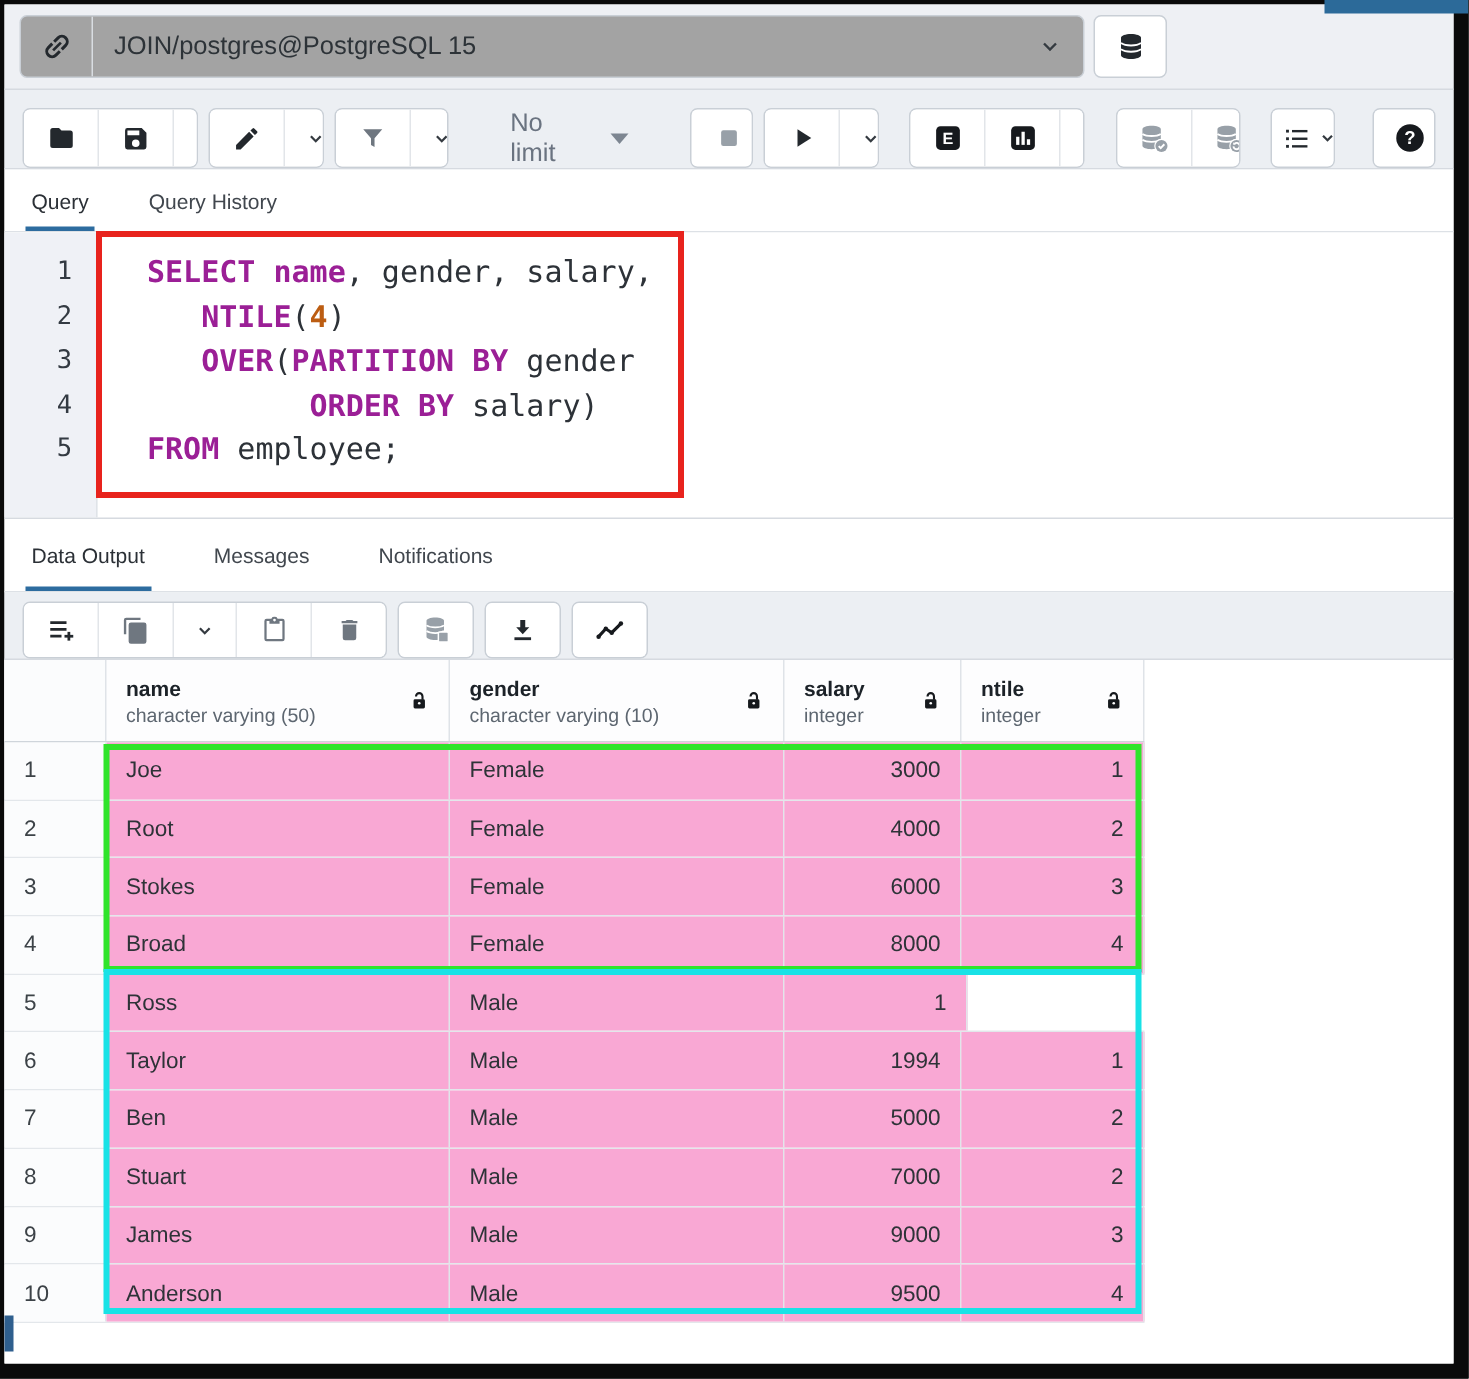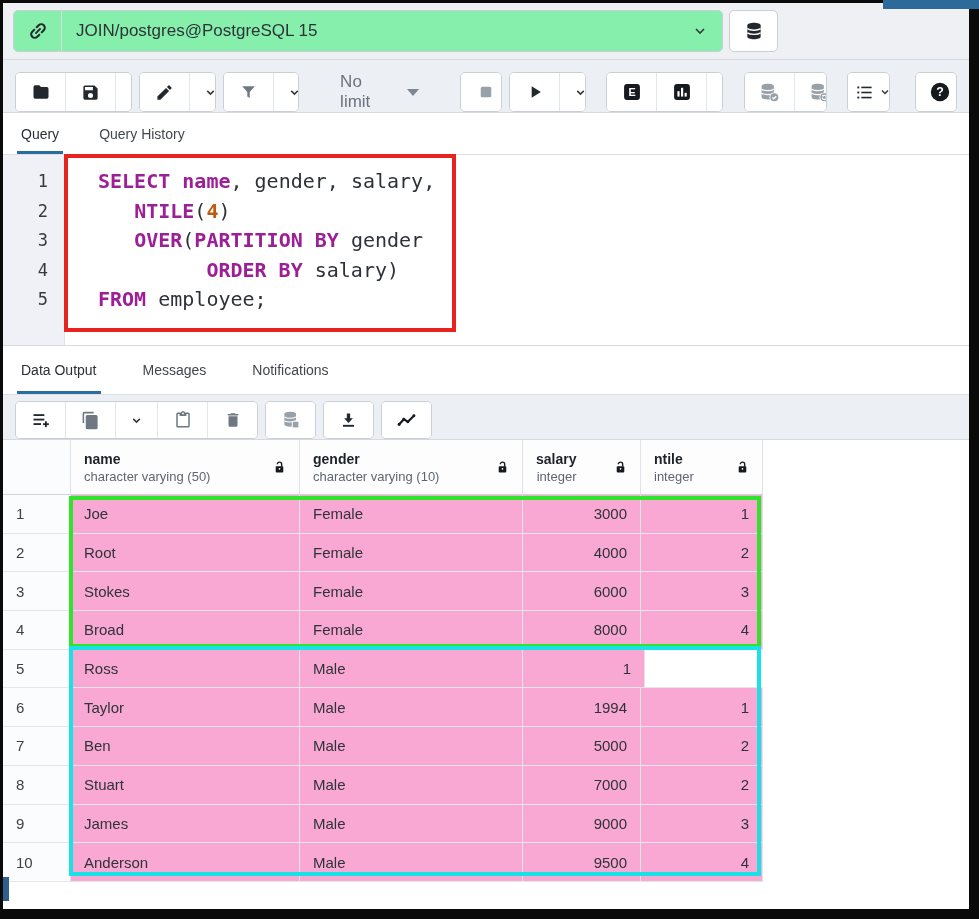--- a/index.html
+++ b/index.html
@@ -3,21 +3,21 @@
 <meta charset="utf-8">
 <style>
   html,body{margin:0;padding:0;background:#000;}
   .page{position:relative;width:979px;height:919px;background:#0a0a0a;overflow:hidden;
         font-family:"Liberation Sans",sans-serif;-webkit-font-smoothing:antialiased;}
   .content{position:absolute;left:3px;top:3px;width:966px;height:906px;background:#fff;
            display:flex;flex-direction:column;}
   
   .conn-bar{height:57px;background:#eef0f4;border-bottom:1px solid #d6dae0;
             display:flex;align-items:center;padding:0 10px;box-sizing:border-box;}
-  .conn-group{display:flex;align-items:stretch;height:40px;background:#86efac;
+  .conn-group{display:flex;align-items:stretch;height:40px;background:#a3a3a3;
               border:1px solid #c9cfd6;border-radius:5px;overflow:hidden;width:708px;}
   .conn-icon-box{width:47px;display:flex;align-items:center;justify-content:center;
                  border-right:1px solid #d9dde2;}
   .conn-select{flex:1;display:flex;align-items:center;padding:0 14px;font-size:17px;color:#2d3338;}
   .conn-select .spacer{flex:1;}
   .conn-db-btn{margin-left:6px;width:47px;height:40px;background:#fff;border:1px solid #c9cfd6;
                border-radius:5px;display:flex;align-items:center;justify-content:center;}
   
   .toolbar{height:53px;background:#eceff3;border-bottom:1px solid #d6dae0;
            display:flex;align-items:flex-end;padding:0 12px;box-sizing:border-box;gap:7px;}
@@ -58,21 +58,21 @@
          justify-content:space-between;padding:0 13px;cursor:pointer;}
   .hname{font-size:14px;font-weight:bold;color:#1c2228;line-height:18px;}
   .htype{font-size:13px;color:#5d6670;line-height:17px;}
   .grow{display:flex;height:37.7px;border-bottom:1px solid #e3e7eb;}
   .cell{box-sizing:border-box;border-right:1px solid #e1e5ea;display:flex;align-items:center;
         padding:0 13px;font-size:15px;color:#2e3338;background:#f9a8d4;}
   .cell.num-right{justify-content:flex-end;}
   .c-num{width:68px;background:#fbfcfd;color:#3c4247;}
   .c-name{width:229px;}
   .c-gender{width:223px;}
-  .c-salary{width:118px;text-align:right;}
+  .c-salary{width:118px;}
   .c-ntile{width:122px;}
   
   .overlay{position:absolute;border-style:solid;border-width:4px;pointer-events:none;background:transparent;}
   .ann-red{left:64px;top:154px;width:392px;height:178px;box-sizing:border-box;}
   .ann-green{left:69px;top:496px;width:692px;height:152px;box-sizing:border-box;}
   .ann-cyan{left:69px;top:646px;width:692px;height:230px;box-sizing:border-box;}
   .teal-bar{position:absolute;left:883px;top:0;width:96px;height:9px;background:#2c6a99;}
   .blue-tick{position:absolute;left:3px;top:877px;width:6px;height:24px;background:#2f5f8e;}
   .ic{display:block;}
   .ic-dark{fill:#23282d;}

